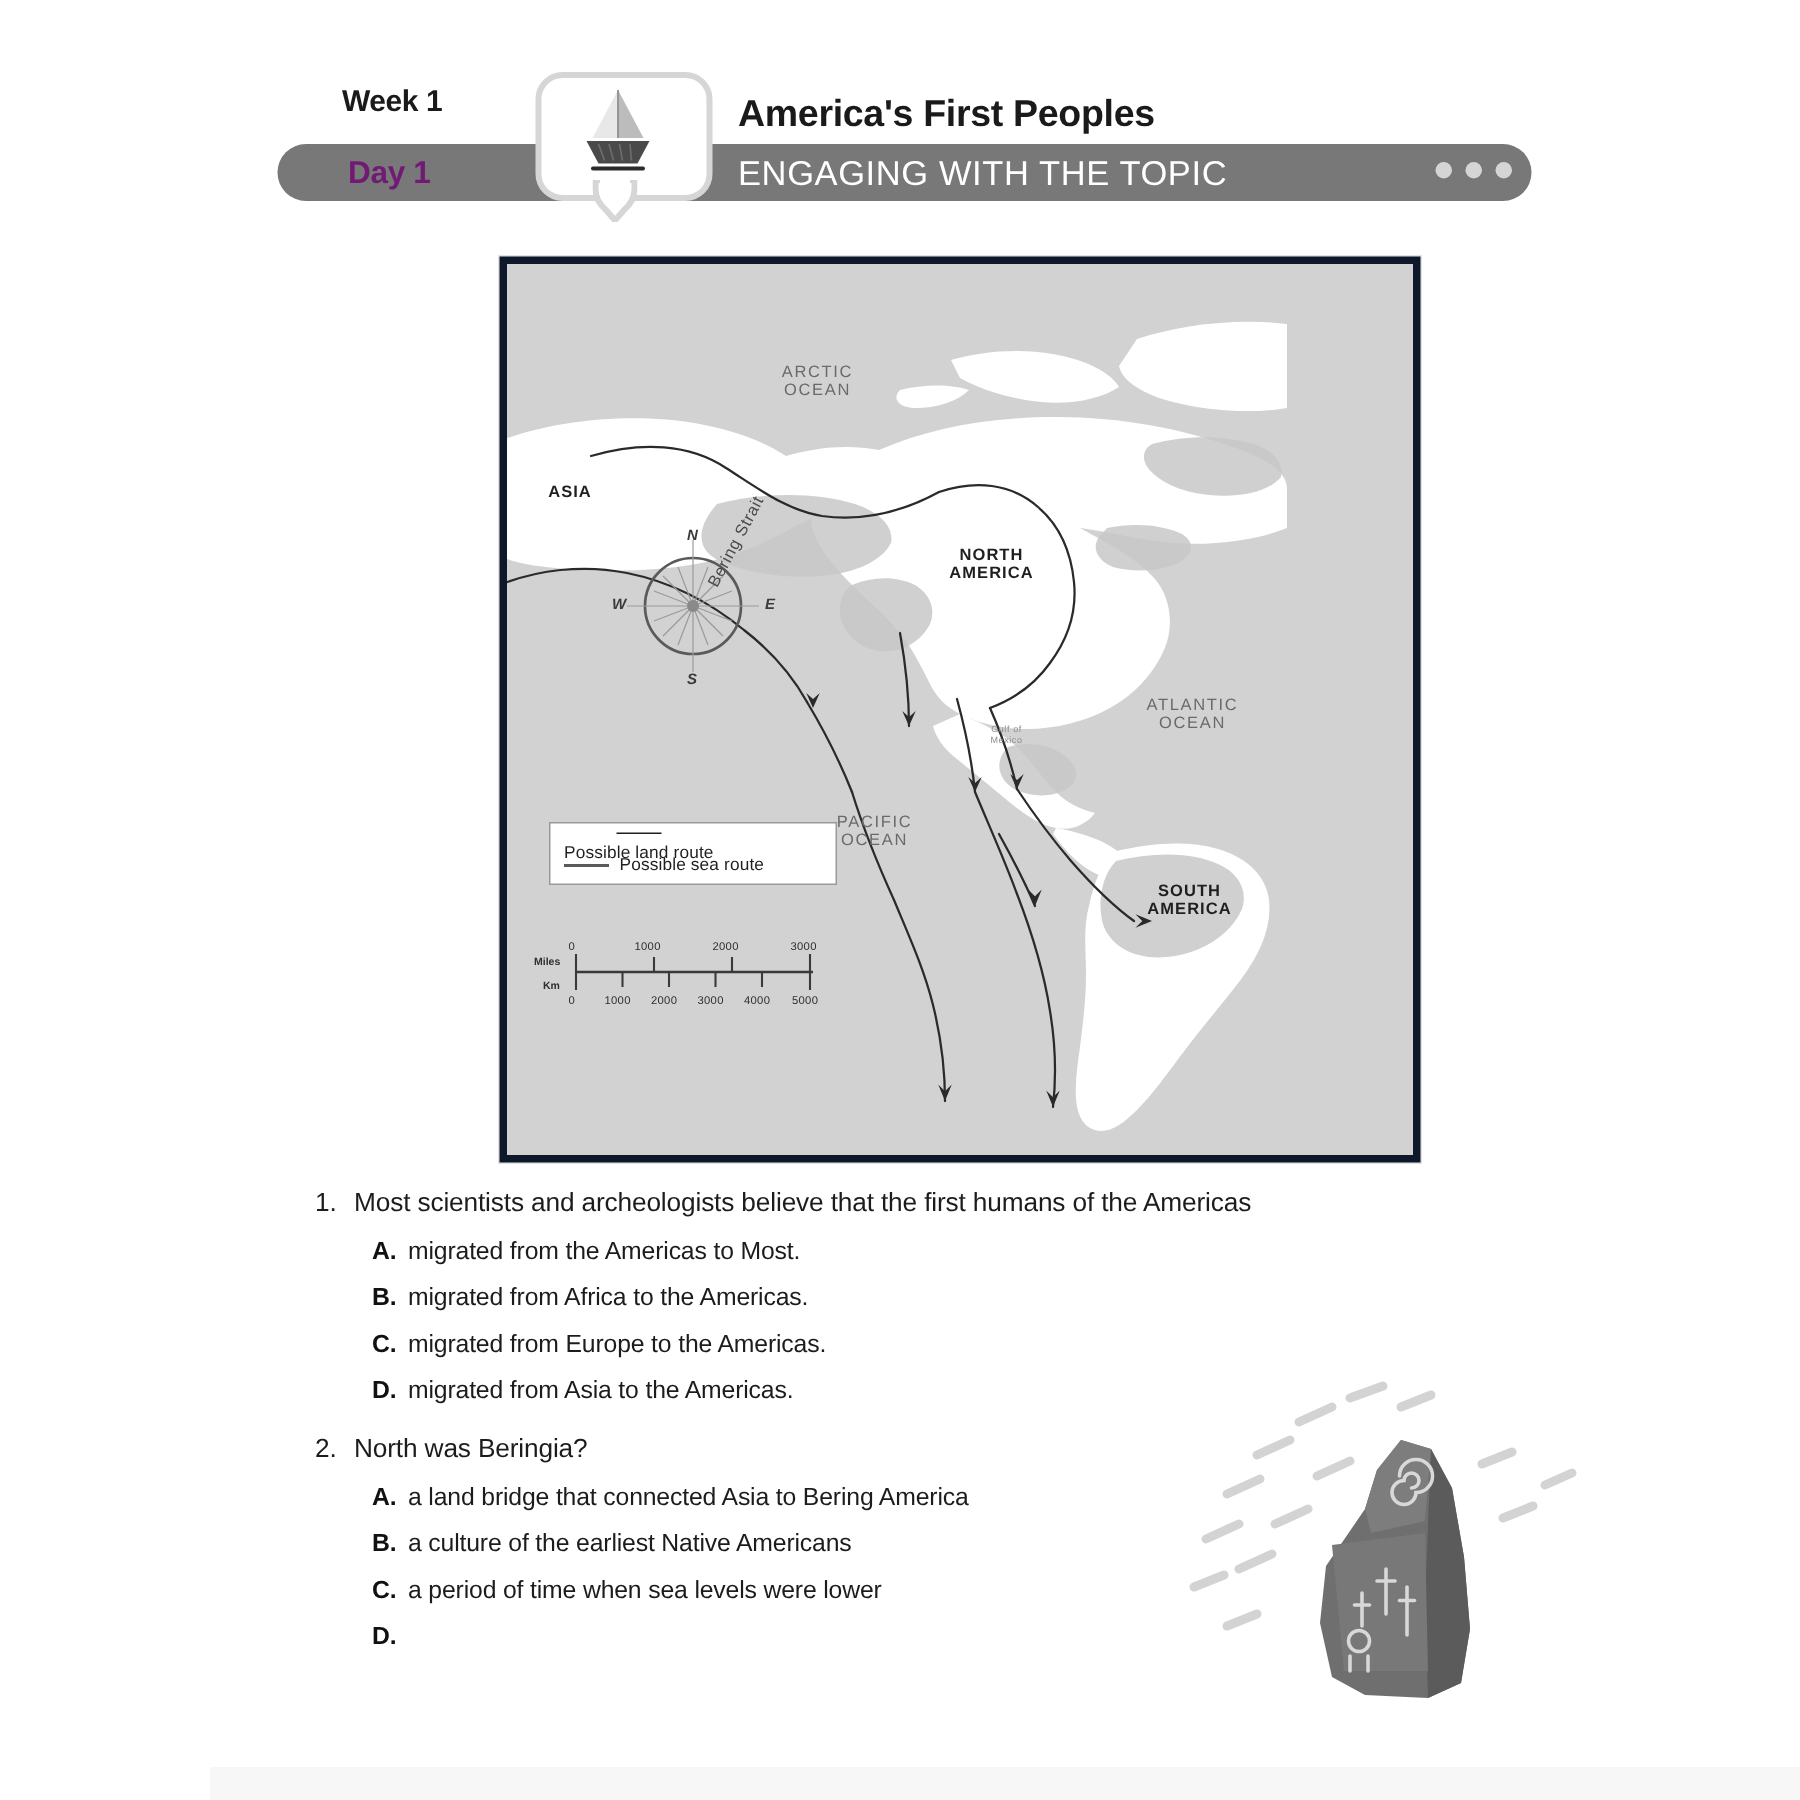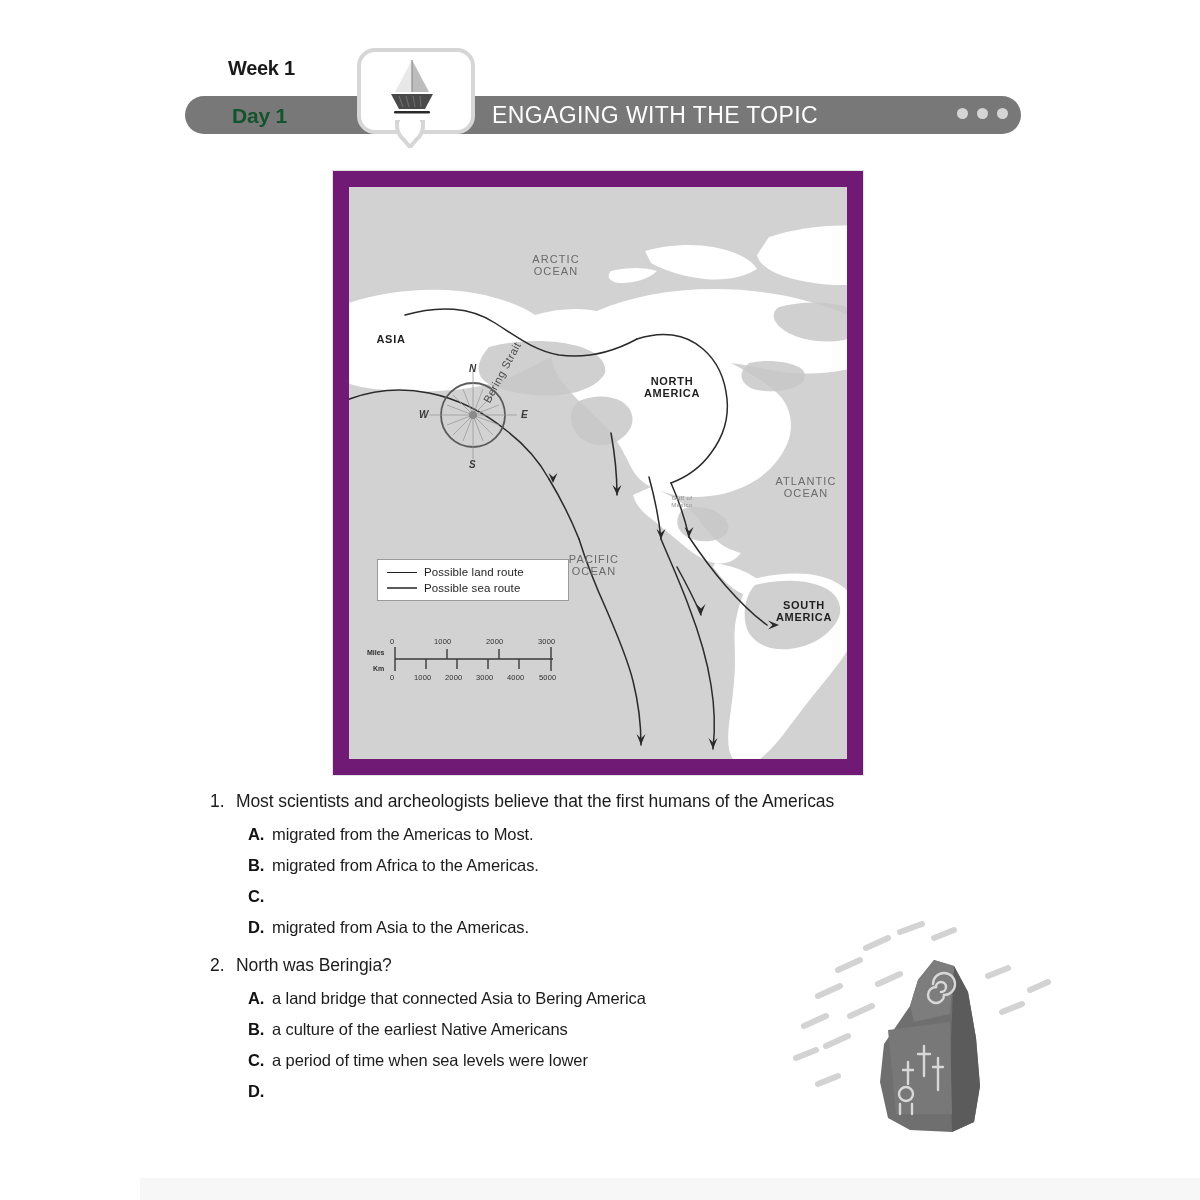--- a/index.html
+++ b/index.html
@@ -52,21 +52,21 @@
     left: 185px; top: 96px;
     width: 836px; height: 38px;
     background: #787878;
     border-radius: 19px;
   }
   .day-label {
     position: absolute;
     left: 232px; top: 104px;
     font-size: 21px;
     font-weight: bold;
-    color: #14532d;
+    color: #701a75;
     letter-spacing: -0.2px;
   }
   .subtitle {
     position: absolute;
     left: 492px; top: 102px;
     font-size: 23px;
     font-weight: normal;
     color: #ffffff;
     letter-spacing: 0.4px;
   }
@@ -103,24 +103,24 @@
     position: absolute;
     left: 378px; top: 56px;
     width: 68px; height: 64px;
     z-index: 6;
   }
 
   
   .map-frame {
     position: absolute;
     left: 332px; top: 170px;
-    width: 532px; height: 606px;
-    background: #701a75;
+    width: 616px; height: 606px;
+    background: #0f172a;
     border: 1px solid #e2e2e2;
-    padding: 16px;
+    padding: 5px;
     box-sizing: border-box;
   }
   .map-inner {
     position: relative;
     width: 100%; height: 100%;
     background: #d2d2d2;
     overflow: hidden;
   }
   .map-svg { position: absolute; left: 0; top: 0; }
 
@@ -191,21 +191,21 @@
   .legend-row {
     position: absolute;
     display: flex;
     align-items: center;
     gap: 7px;
     left: 9px;
     font-size: 11.5px;
     color: #1f1f1f;
     letter-spacing: 0.1px;
   }
-  .legend-row.r1 { top: 6px; }
+  .legend-row.r1 { top: 6px; flex-direction: column; }
   .legend-row.r2 { top: 22px; }
   .legend-line {
     display: block;
     width: 30px; height: 0;
     border-top: 1.6px solid #1f1f1f;
   }
   .legend-line.sea { border-top: 2.4px solid #5a5a5a; }
 
   
   .questions {
@@ -256,20 +256,21 @@
 </head>
 <body>
 
 <div class="page-bottom-band"></div>
 
 <div class="header">
 
   <div class="gray-bar"></div>
 
   <div class="week-label">Week 1</div>
+  <div class="title-main">America's First Peoples</div>
   <div class="day-label">Day 1</div>
   <div class="subtitle">ENGAGING WITH THE TOPIC</div>
 
   <div class="dots">
     <i></i>
     <i></i>
     <i></i>
   </div>
 
   <div class="badge-bubble"></div>
@@ -492,20 +493,21 @@
       <div class="q-choice">
         <span class="c-letter">A.</span>
         <span>migrated from the Americas to Most.</span>
       </div>
       <div class="q-choice">
         <span class="c-letter">B.</span>
         <span>migrated from Africa to the Americas.</span>
       </div>
       <div class="q-choice">
         <span class="c-letter">C.</span>
+        <span>migrated from Europe to the Americas.</span>
       </div>
       <div class="q-choice">
         <span class="c-letter">D.</span>
         <span>migrated from Asia to the Americas.</span>
       </div>
     </div>
   </div>
 
   <div class="q-block">
     <div class="q-stem">

